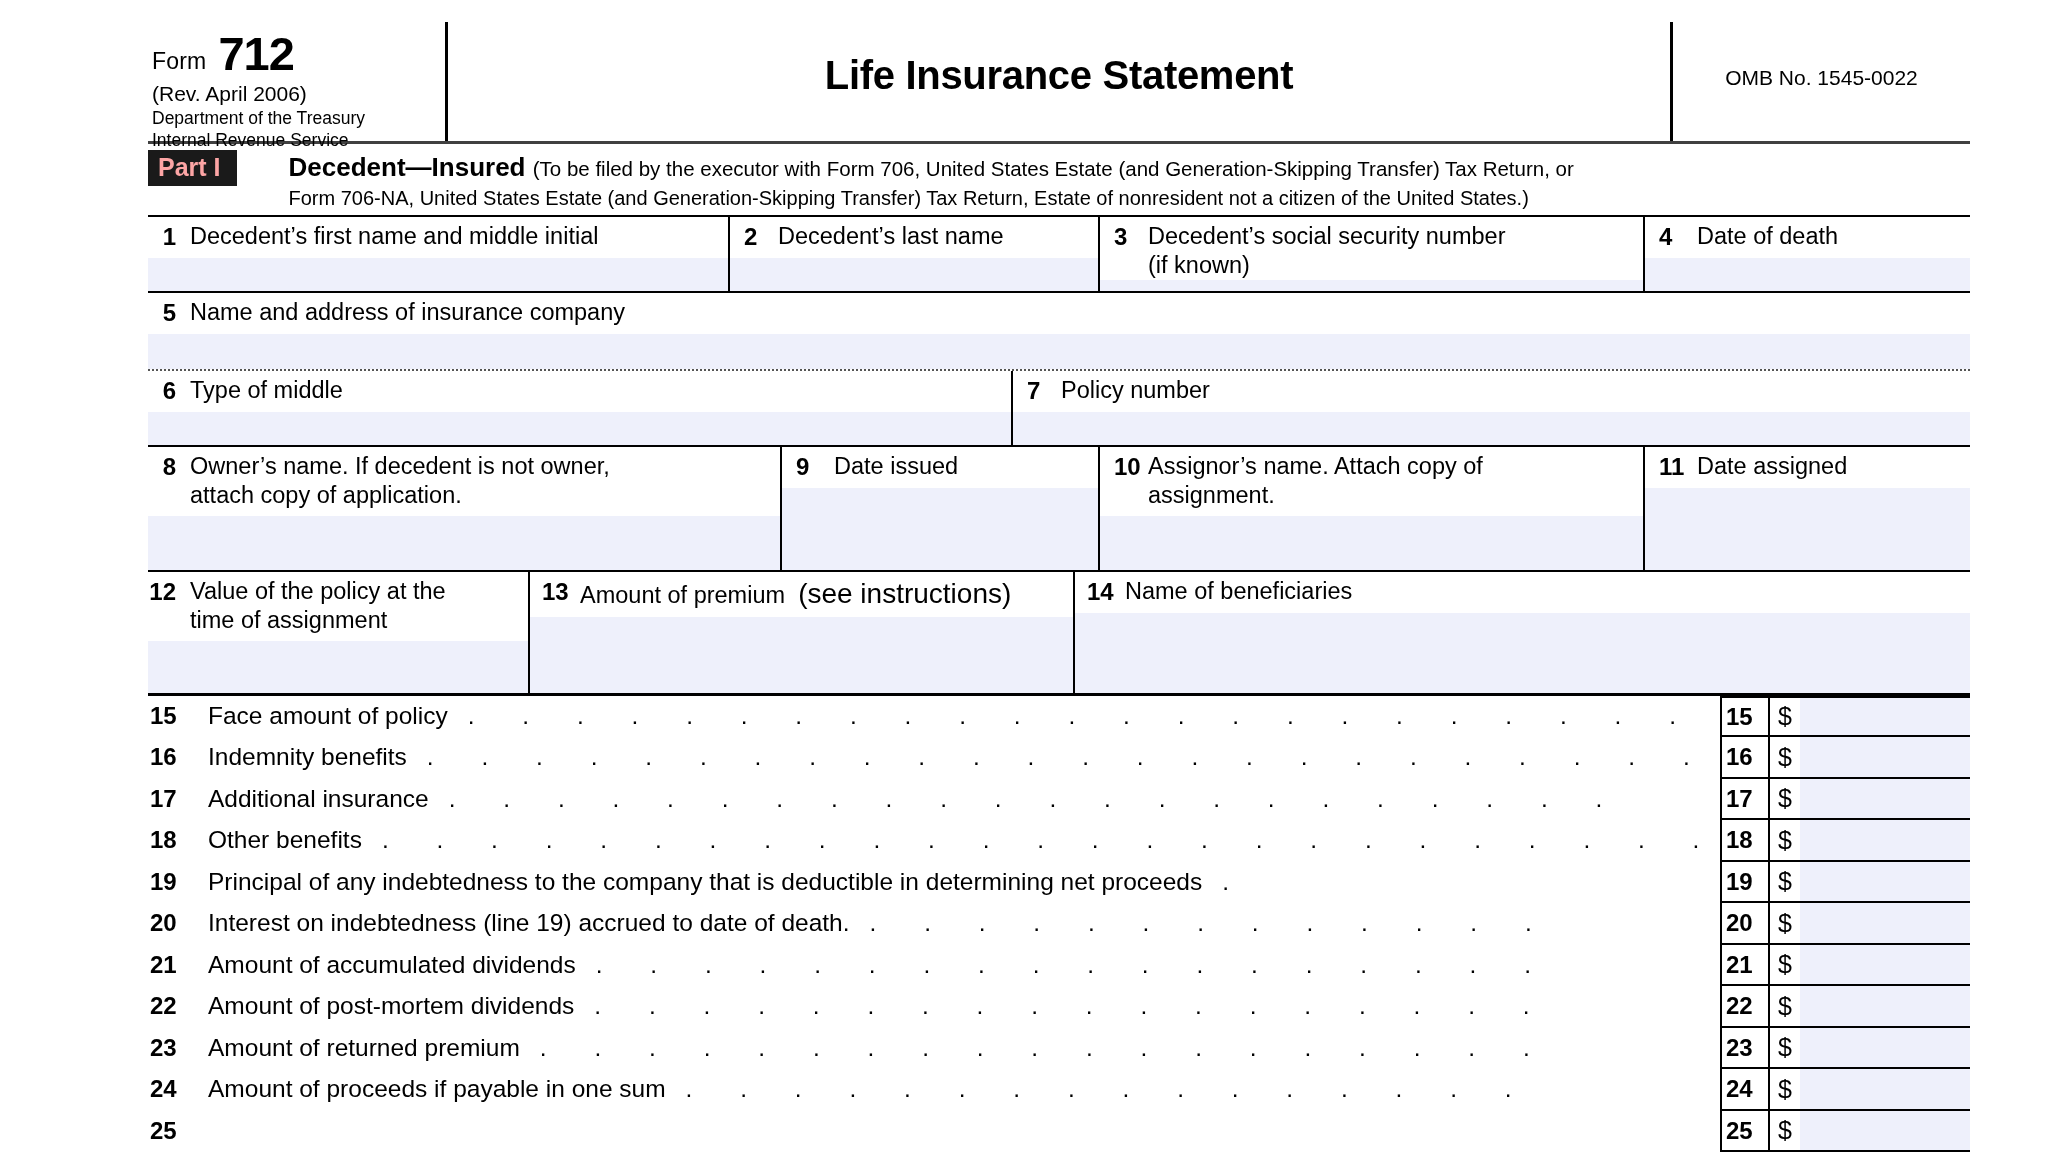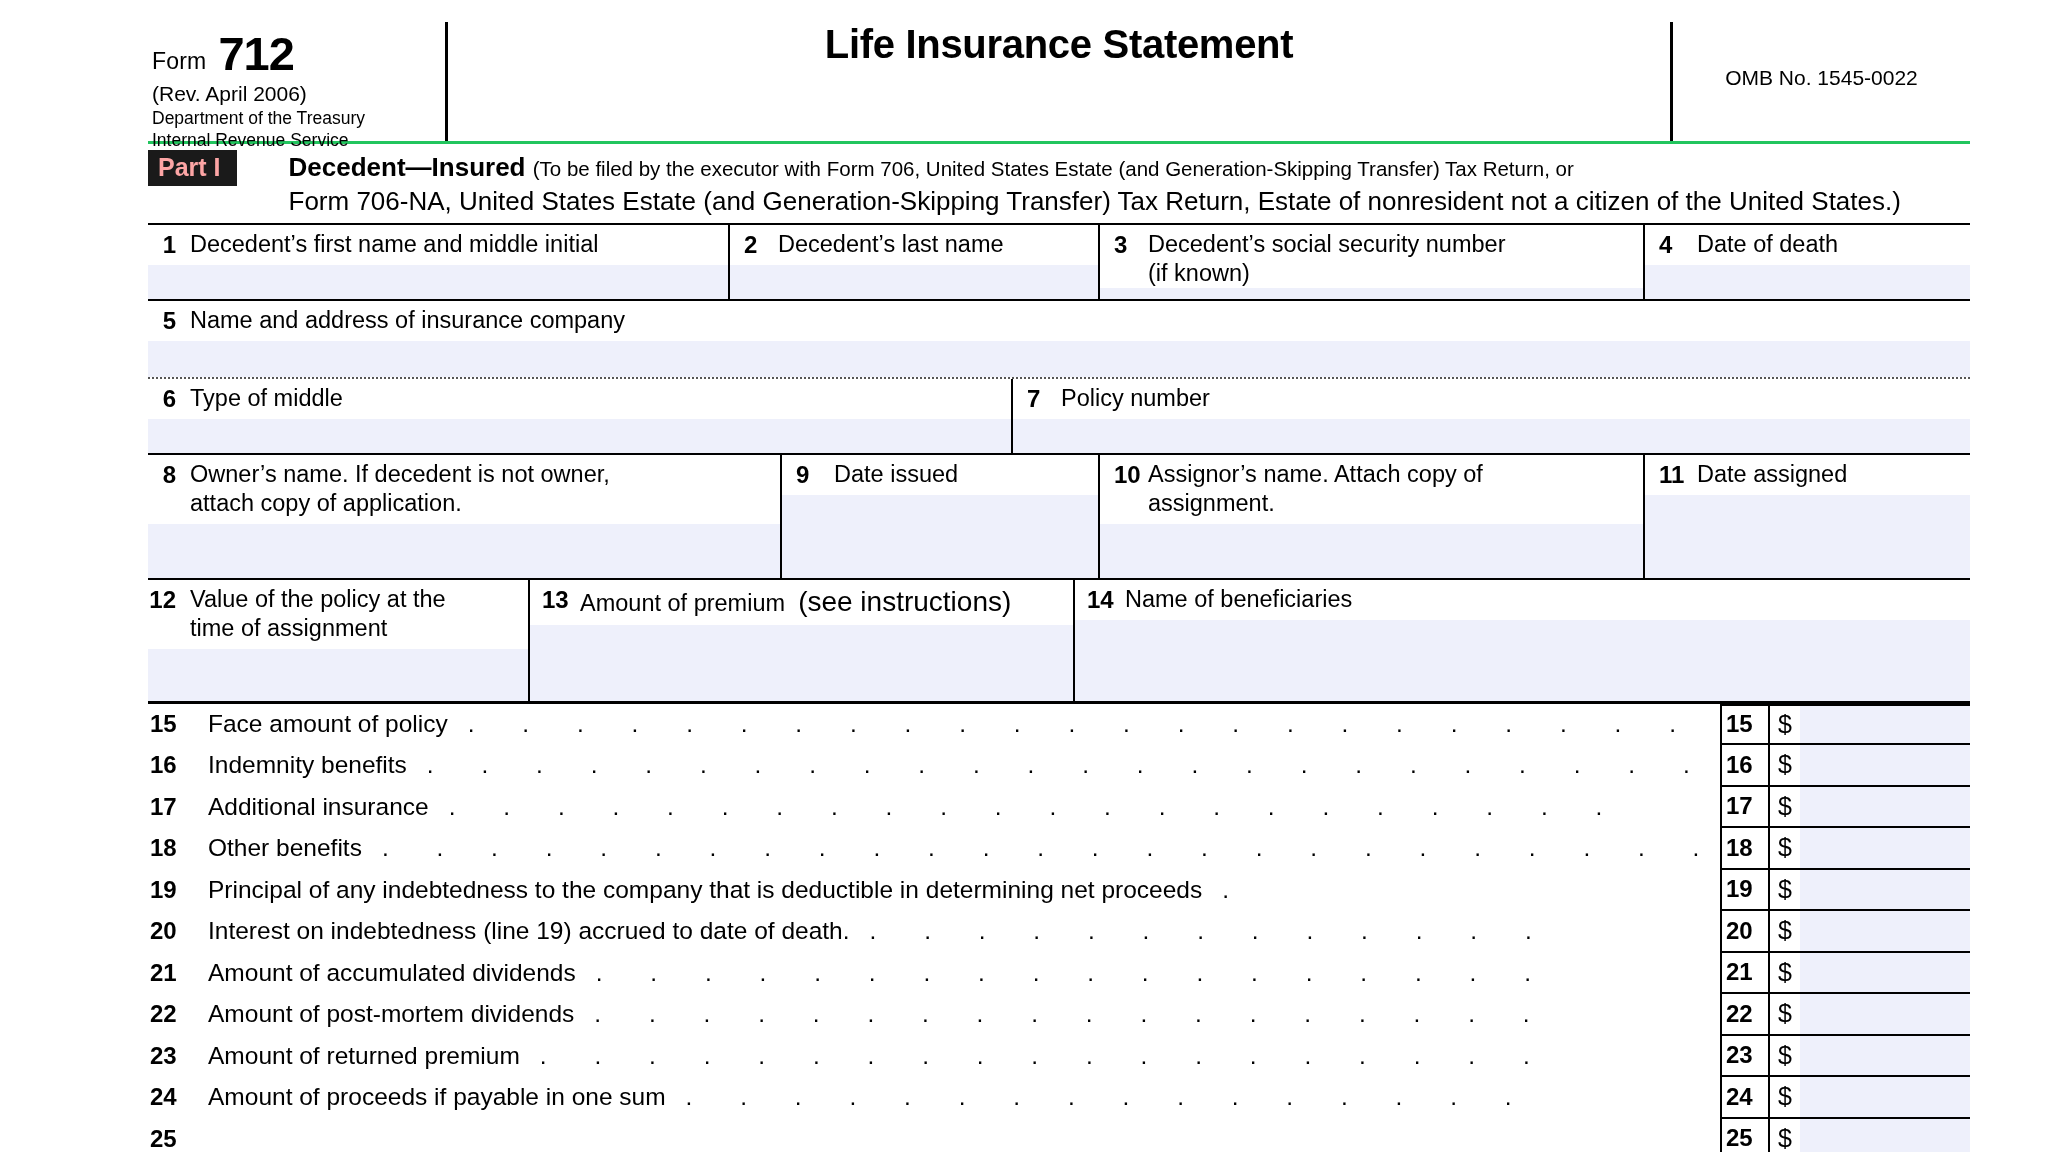--- a/index.html
+++ b/index.html
@@ -30,21 +30,21 @@
     left: 148px;
     top: 22px;
     width: 1822px;
   }
 
   
   .masthead {
     display: flex;
     align-items: stretch;
     height: 122px;
-    border-bottom: 3px solid #22c55e;
+    border-bottom: 3px solid #404040;
     box-sizing: border-box;
   }
   .mast-left {
     width: 300px;
     padding-left: 4px;
     padding-top: 10px;
     box-sizing: border-box;
     border-right: 3px solid #000;
   }
   .formline {
@@ -70,20 +70,21 @@
     line-height: 1.14;
   }
   .dept {
     font-size: 17.5px;
     line-height: 1.18;
     margin-top: 2px;
   }
   .mast-center {
     flex: 1;
     display: flex;
+    align-items: center;
     justify-content: center;
     padding-bottom: 12px;
   }
   .mast-title {
     font-size: 40px;
     font-weight: bold;
     letter-spacing: -.3px;
     white-space: nowrap;
   }
   .mast-right {
@@ -127,21 +128,21 @@
   .part-head {
     font-size: 26px;
     font-weight: bold;
     line-height: 1.26;
   }
   .part-head .note {
     font-weight: normal;
     font-size: 20.5px;
   }
   .part-sub {
-    font-size: 26px;
+    font-size: 20px;
     line-height: 1.3;
     margin-top: 1px;
   }
 
   
   .row {
     display: flex;
     border-bottom: 2px solid #000;
     box-sizing: border-box;
   }

